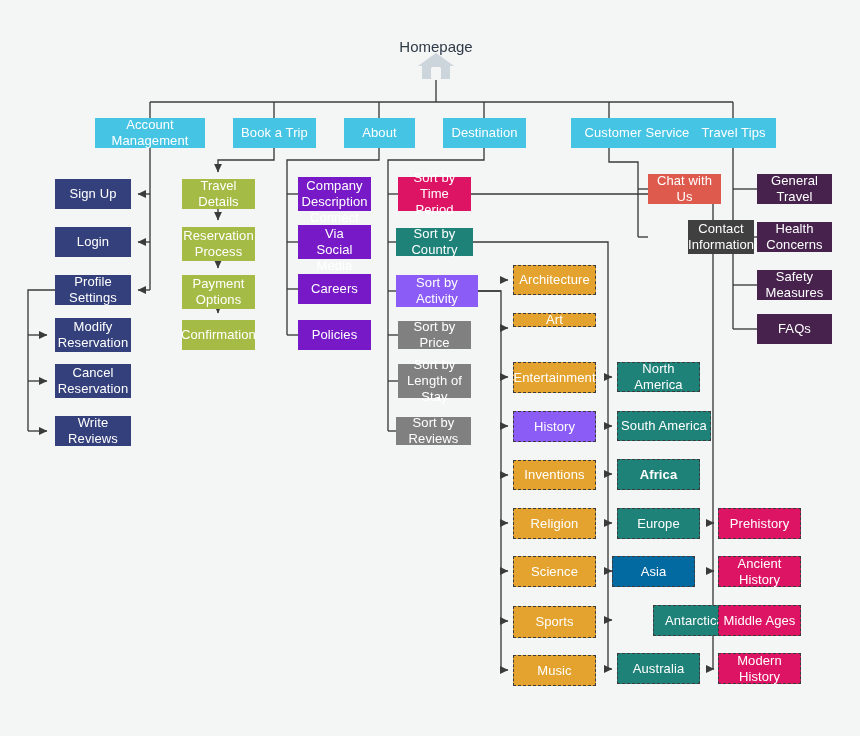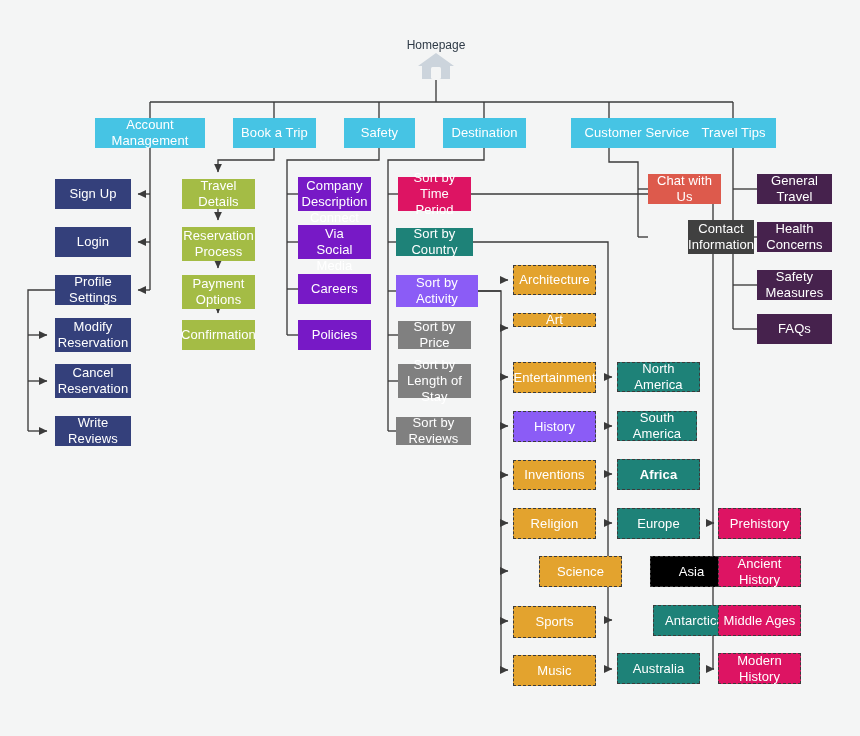--- a/index.html
+++ b/index.html
@@ -33,21 +33,21 @@
     font-size: 13px;
     line-height: 1.22;
     letter-spacing: .1px;
     padding: 2px 3px;
     white-space: pre-line;
   }
   .node.dashed { border: 1.6px dashed #3b3b3b; }
   .root-label {
     position: absolute;
     color: #2f3b47;
-    font-size: 12px;
+    font-size: 15px;
     text-align: center;
     width: 120px;
   }
   .home-icon {
     position: absolute;
     width: 38px;
     height: 32px;
   }
 </style>
 </head>
@@ -145,21 +145,21 @@
       <path d="M713,523 L714,523" marker-end="url(#arw)"></path>
       <path d="M713,571 L714,571" marker-end="url(#arw)"></path>
       <path d="M713,620 L714,620" marker-end="url(#arw)"></path>
       <path d="M713,669 L714,669" marker-end="url(#arw)"></path>
     </g>
   </svg>
 
   <div id="nodes">
       <div class="node" style="left: 95px; top: 118px; width: 110px; height: 30px; background: rgb(70, 196, 228);">Account Management</div>
       <div class="node" style="left: 233px; top: 118px; width: 83px; height: 30px; background: rgb(70, 196, 228);">Book a Trip</div>
-      <div class="node" style="left: 344px; top: 118px; width: 71px; height: 30px; background: rgb(70, 196, 228);">Safety</div>
+      <div class="node" style="left: 344px; top: 118px; width: 71px; height: 30px; background: rgb(70, 196, 228);">About</div>
       <div class="node" style="left: 443px; top: 118px; width: 83px; height: 30px; background: rgb(70, 196, 228);">Destination</div>
       <div class="node" style="left: 571px; top: 118px; width: 132px; height: 30px; background: rgb(70, 196, 228);">Customer Service</div>
       <div class="node" style="left: 691px; top: 118px; width: 85px; height: 30px; background: rgb(70, 196, 228);">Travel Tips</div>
       <div class="node" style="left: 55px; top: 179px; width: 76px; height: 30px; background: rgb(52, 64, 123);">Sign Up</div>
       <div class="node" style="left: 55px; top: 227px; width: 76px; height: 30px; background: rgb(52, 64, 123);">Login</div>
       <div class="node" style="left: 55px; top: 275px; width: 76px; height: 30px; background: rgb(52, 64, 123);">Profile Settings</div>
       <div class="node" style="left: 55px; top: 318px; width: 76px; height: 34px; background: rgb(52, 64, 123);">Modify
 Reservation</div>
       <div class="node" style="left: 55px; top: 364px; width: 76px; height: 34px; background: rgb(52, 64, 123);">Cancel
 Reservation</div>
@@ -190,28 +190,28 @@
       <div class="node" style="left: 757px; top: 174px; width: 75px; height: 30px; background: rgb(70, 34, 77);">General Travel</div>
       <div class="node" style="left: 757px; top: 222px; width: 75px; height: 30px; background: rgb(70, 34, 77);">Health Concerns</div>
       <div class="node" style="left: 757px; top: 270px; width: 75px; height: 30px; background: rgb(70, 34, 77);">Safety Measures</div>
       <div class="node" style="left: 757px; top: 314px; width: 75px; height: 30px; background: rgb(70, 34, 77);">FAQs</div>
       <div class="node dashed" style="left: 513px; top: 265px; width: 83px; height: 30px; background: rgb(227, 163, 46);">Architecture</div>
       <div class="node dashed" style="left: 513px; top: 313px; width: 83px; height: 14px; background: rgb(227, 163, 46);">Art</div>
       <div class="node dashed" style="left: 513px; top: 362px; width: 83px; height: 31px; background: rgb(227, 163, 46);">Entertainment</div>
       <div class="node dashed" style="left: 513px; top: 411px; width: 83px; height: 31px; background: #8b5cf6;">History</div>
       <div class="node dashed" style="left: 513px; top: 460px; width: 83px; height: 30px; background: rgb(227, 163, 46);">Inventions</div>
       <div class="node dashed" style="left: 513px; top: 508px; width: 83px; height: 31px; background: rgb(227, 163, 46);">Religion</div>
-      <div class="node dashed" style="left: 513px; top: 556px; width: 83px; height: 31px; background: rgb(227, 163, 46); margin-left: 26px;">Science</div>
+      <div class="node dashed" style="left: 513px; top: 556px; width: 83px; height: 31px; background: rgb(227, 163, 46);">Science</div>
       <div class="node dashed" style="left: 513px; top: 606px; width: 83px; height: 32px; background: rgb(227, 163, 46);">Sports</div>
       <div class="node dashed" style="left: 513px; top: 655px; width: 83px; height: 31px; background: rgb(227, 163, 46);">Music</div>
       <div class="node dashed" style="left: 617px; top: 362px; width: 83px; height: 30px; background: rgb(30, 130, 120);">North America</div>
-      <div class="node dashed" style="left: 617px; top: 411px; width: 80px; height: 30px; background: rgb(30, 130, 120);">South America</div>
+      <div class="node dashed" style="left: 617px; top: 411px; width: 94px; height: 30px; background: rgb(30, 130, 120);">South America</div>
       <div class="node dashed" style="left: 617px; top: 459px; width: 83px; height: 31px; background: rgb(30, 130, 120); font-weight: bold;">Africa</div>
       <div class="node dashed" style="left: 617px; top: 508px; width: 83px; height: 31px; background: rgb(30, 130, 120);">Europe</div>
-      <div class="node dashed" style="left: 650px; top: 556px; width: 83px; height: 31px; background: #000000;">Asia</div>
+      <div class="node dashed" style="left: 612px; top: 556px; width: 83px; height: 31px; background: #0369a1;">Asia</div>
       <div class="node dashed" style="left: 617px; top: 605px; width: 83px; height: 31px; background: rgb(30, 130, 120); margin-left: 36px;">Antarctica</div>
       <div class="node dashed" style="left: 617px; top: 653px; width: 83px; height: 31px; background: rgb(30, 130, 120);">Australia</div>
       <div class="node dashed" style="left: 718px; top: 508px; width: 83px; height: 31px; background: rgb(221, 20, 99);">Prehistory</div>
       <div class="node dashed" style="left: 718px; top: 556px; width: 83px; height: 31px; background: rgb(221, 20, 99);">Ancient History</div>
       <div class="node dashed" style="left: 718px; top: 605px; width: 83px; height: 31px; background: rgb(221, 20, 99);">Middle Ages</div>
       <div class="node dashed" style="left: 718px; top: 653px; width: 83px; height: 31px; background: rgb(221, 20, 99);">Modern History</div>
     </div>
 </div>
 
 </body></html>

